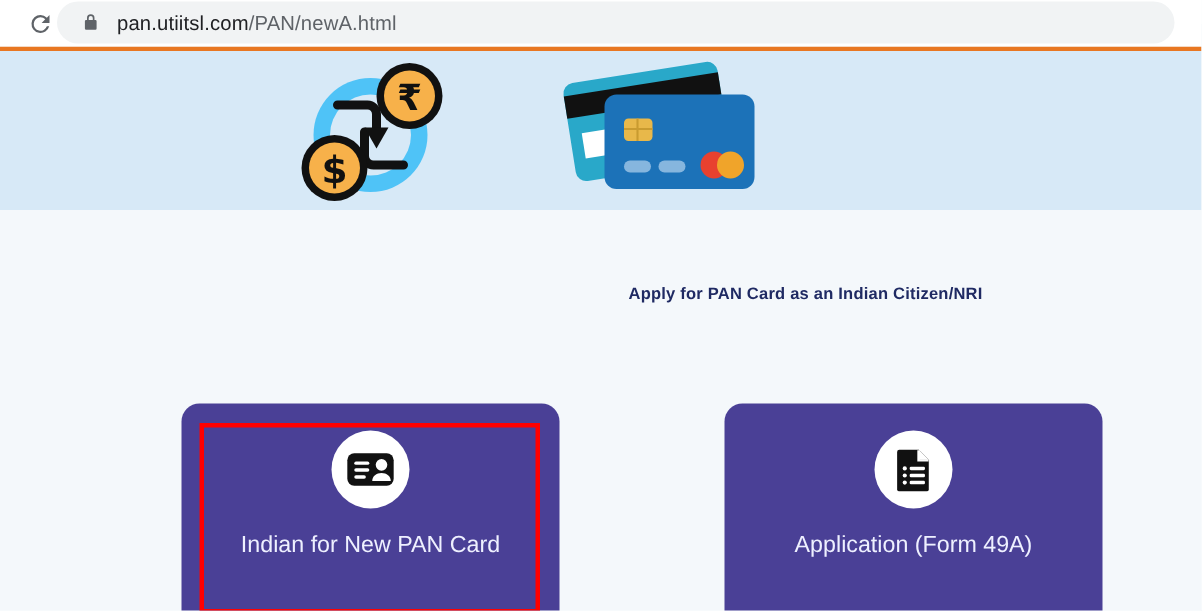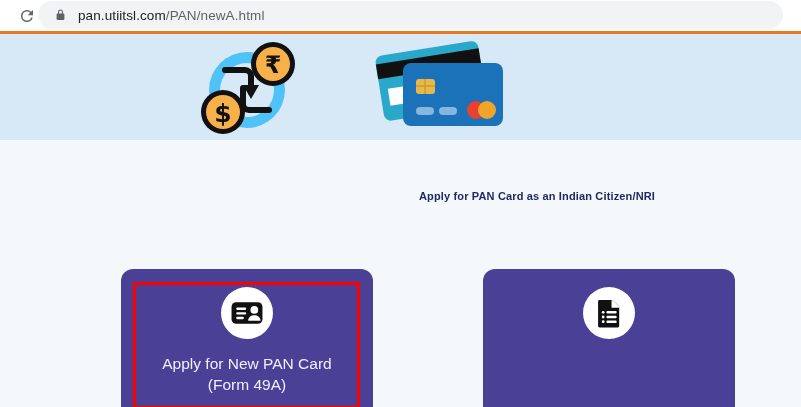--- a/index.html
+++ b/index.html
@@ -232,22 +232,21 @@
       <svg width="34" height="34" viewBox="0 0 44 44">
         <rect x="2" y="8" width="40" height="28" rx="6" fill="#111"></rect>
         <rect x="8" y="15" width="13" height="3" rx="1.5" fill="#fff"></rect>
         <rect x="8" y="21" width="13" height="3" rx="1.5" fill="#fff"></rect>
         <rect x="8" y="27" width="10" height="3" rx="1.5" fill="#fff"></rect>
         <circle cx="31.5" cy="18" r="5" fill="#fff"></circle>
         <path d="M23.5 32c0-4.4 3.6-7 8-7s8 2.6 8 7z" fill="#fff"></path>
       </svg>
     </div>
     <div class="card-label">
-      <div>Apply for New PAN Card</div>
-      <div>(Form 49A)</div>
+      <div>Indian for New PAN Card</div>
     </div>
   </div>
   <div class="highlight-box"></div>
 
   <div class="card card-b">
     <div class="card-icon-wrap">
       <svg width="32" height="32" viewBox="0 0 44 44">
         <path d="M9 4h18l9 9v27a2 2 0 0 1-2 2H9a2 2 0 0 1-2-2V6a2 2 0 0 1 2-2z" fill="#111"></path>
         <path d="M27 4l9 9h-9z" fill="#ffffff"></path>
         <path d="M26.6 4.4v9.2h9.2" fill="none" stroke="#ffffff" stroke-width="2.2"></path>
@@ -255,16 +254,17 @@
           <circle cx="14" cy="21" r="1.9"></circle>
             <rect x="18.5" y="19.4" width="14" height="3.2" rx="1.2"></rect>
           <circle cx="14" cy="27.5" r="1.9"></circle>
             <rect x="18.5" y="25.9" width="14" height="3.2" rx="1.2"></rect>
           <circle cx="14" cy="34" r="1.9"></circle>
             <rect x="18.5" y="32.4" width="14" height="3.2" rx="1.2"></rect>
         </g>
       </svg>
     </div>
     <div class="card-label">
+      <div>Application (Form 49A)</div>
     </div>
   </div>
 
 </div>
 
 </body></html>

